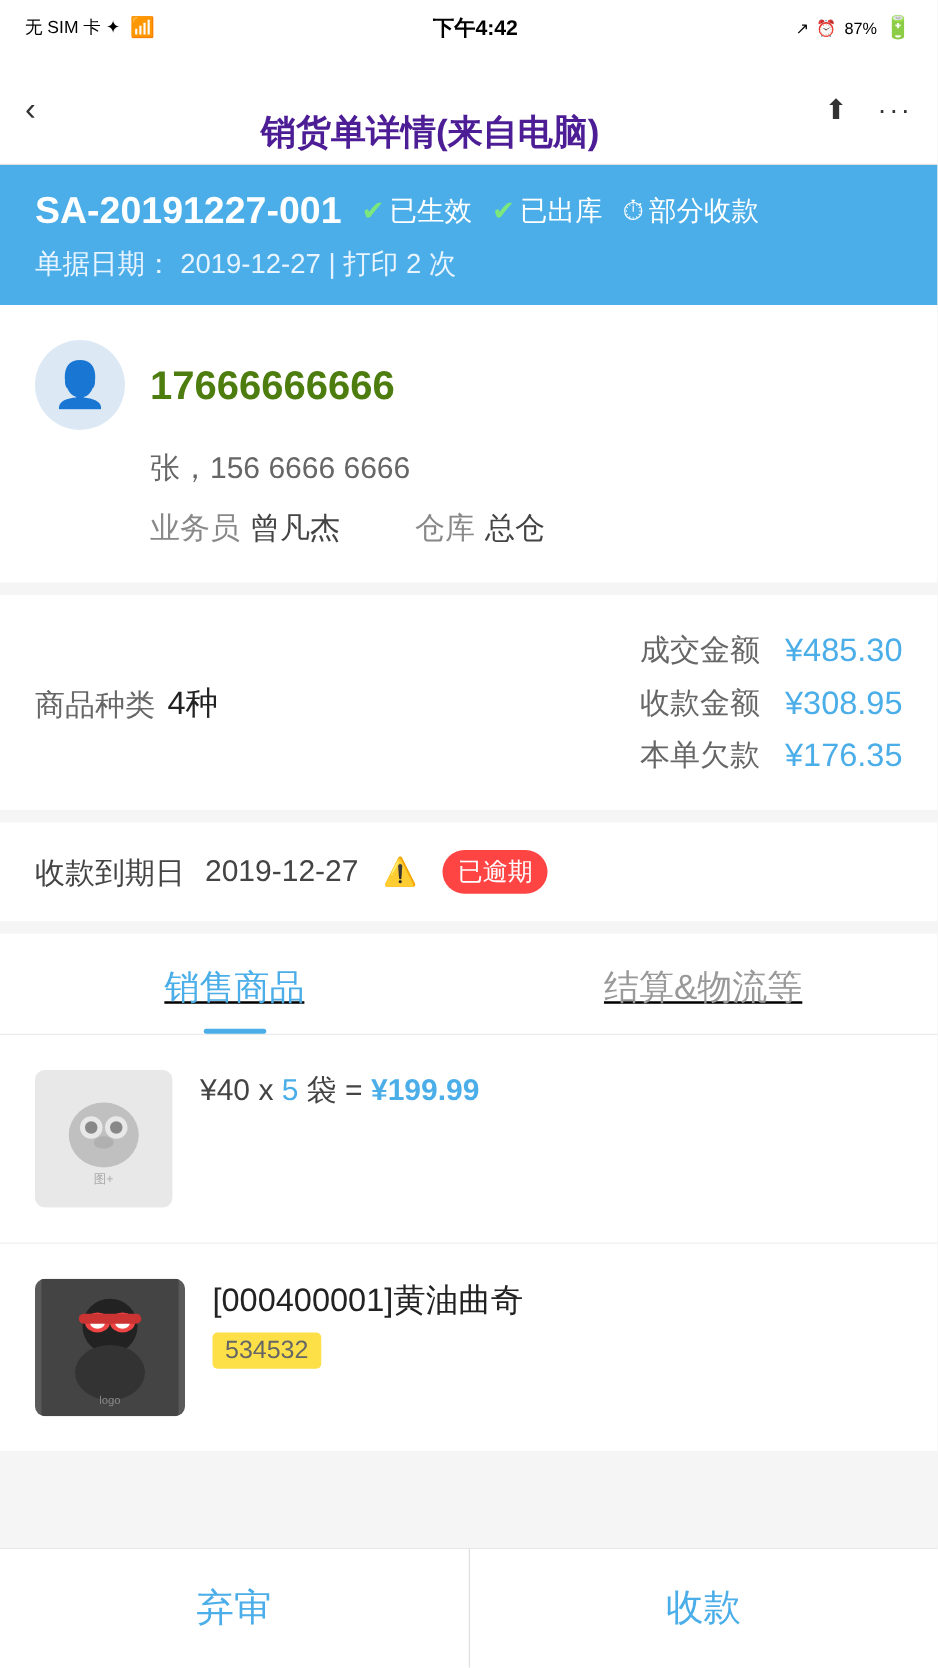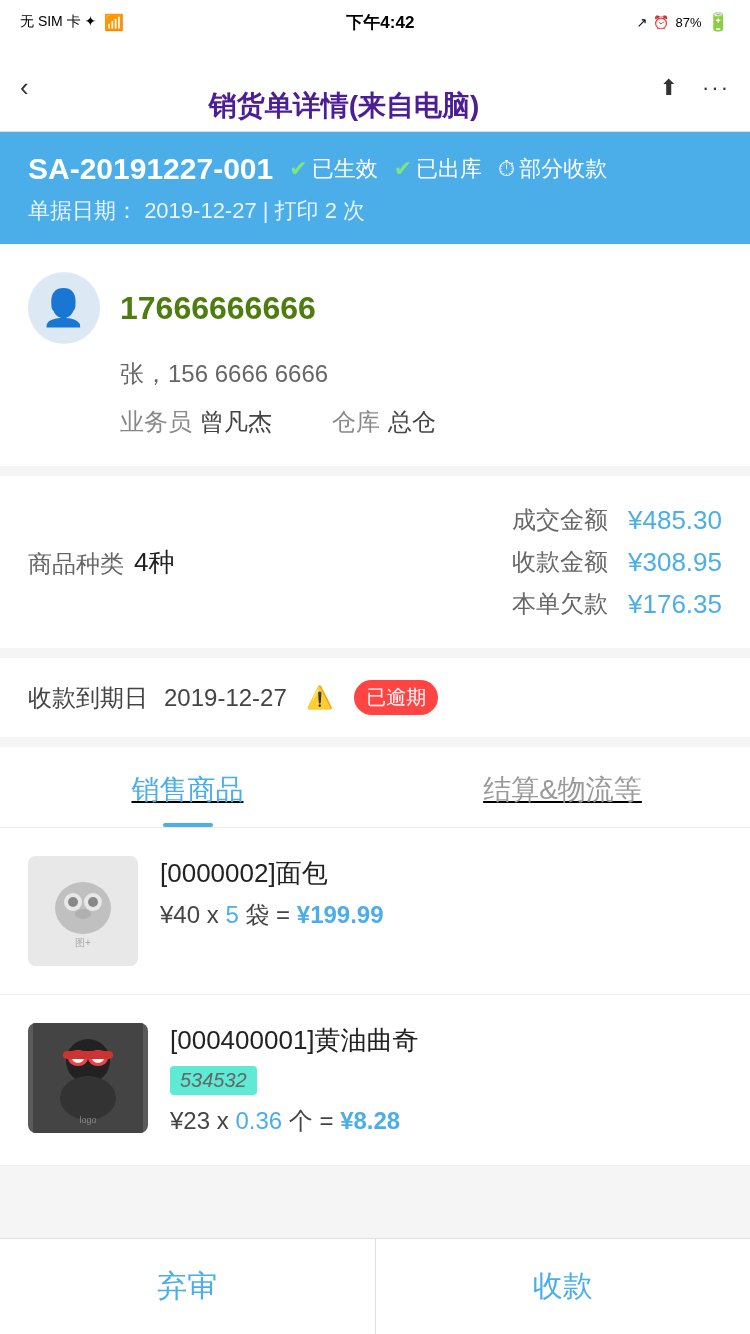--- a/index.html
+++ b/index.html
@@ -242,27 +242,26 @@
     }
     .product-info { flex: 1; }
     .product-name {
       font-size: 26px;
       color: #222;
       font-weight: 500;
       margin-bottom: 8px;
     }
     .product-sku {
       display: inline-block;
-      background: #5eead4;
+      background: #fde047;
       border-radius: 4px;
       padding: 3px 10px;
       font-size: 20px;
       color: #666;
       margin-bottom: 10px;
-      font-style: italic;
     }
     .product-price {
       font-size: 24px;
       color: #444;
     }
     .price-highlight { color: #4BAEE8; }
     .price-total { color: #4BAEE8; font-weight: 600; }
 
     
     .bottom-toolbar {
@@ -420,21 +419,20 @@
         <ellipse cx="55" cy="52" rx="28" ry="26" fill="#c0c0c0"></ellipse>
         <circle cx="45" cy="46" r="9" fill="#e8e8e8"></circle>
         <circle cx="65" cy="46" r="9" fill="#e8e8e8"></circle>
         <circle cx="45" cy="46" r="5" fill="#888"></circle>
         <circle cx="65" cy="46" r="5" fill="#888"></circle>
         <ellipse cx="55" cy="58" rx="8" ry="5" fill="#b0b0b0"></ellipse>
         <text x="55" y="90" text-anchor="middle" font-size="10" fill="#aaa">图+</text>
       </svg>
     </div>
     <div class="product-info">
-      <div class="product-name">[0000002]面包</div>
       <div class="product-price">
         <span>¥40</span>
         <span> x </span>
         <span class="price-highlight">5</span>
         <span>袋</span>
         <span> = </span>
         <span class="price-total">¥199.99</span>
       </div>
     </div>
   </div>
@@ -456,28 +454,20 @@
           <rect x="30" y="28" width="50" height="8" rx="4" fill="#c33"></rect>
           <text x="55" y="100" text-anchor="middle" font-size="9" fill="#888">logo</text>
         </svg>
       </div>
     </div>
     <div class="product-info">
       <div class="product-name">[000400001]黄油曲奇</div>
       <div>
         <span class="product-sku">534532</span>
       </div>
-      <div class="product-price">
-        <span>¥23</span>
-        <span> x </span>
-        <span class="price-highlight">0.36</span>
-        <span>个</span>
-        <span> = </span>
-        <span class="price-total">¥8.28</span>
-      </div>
     </div>
   </div>
 
 </div>
 
 <div style="height: 88px;"></div>
 
 <div class="bottom-toolbar">
   <button class="toolbar-btn">
     <span>弃审</span>

